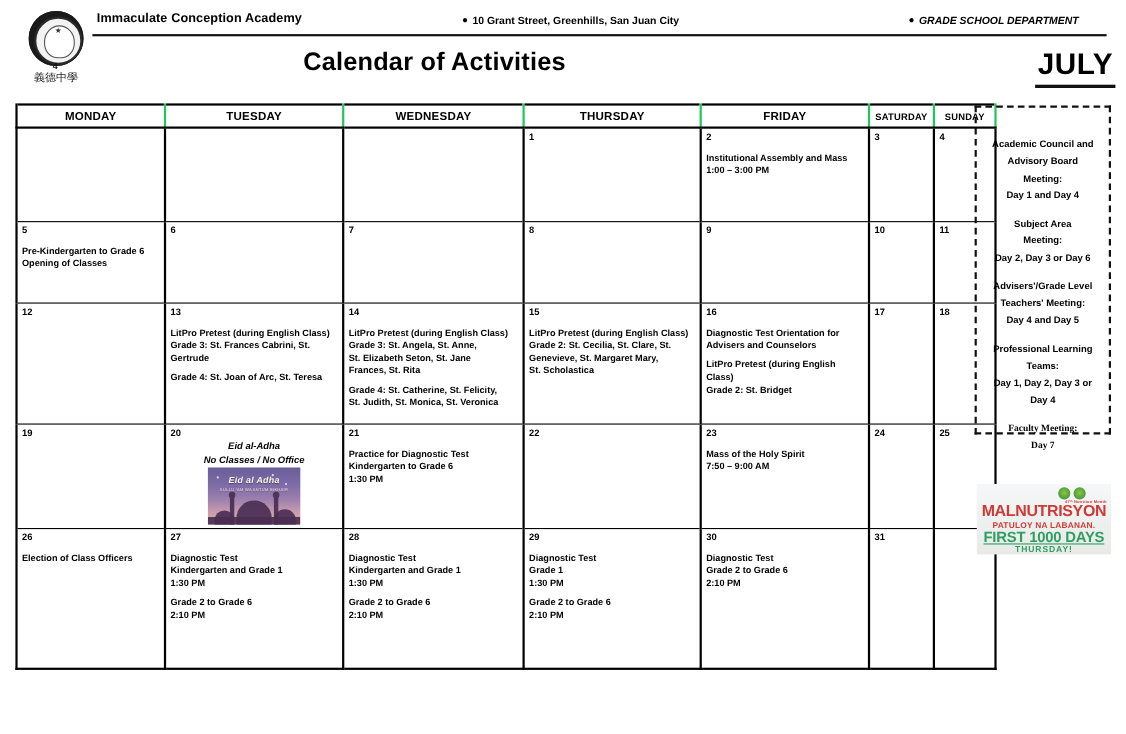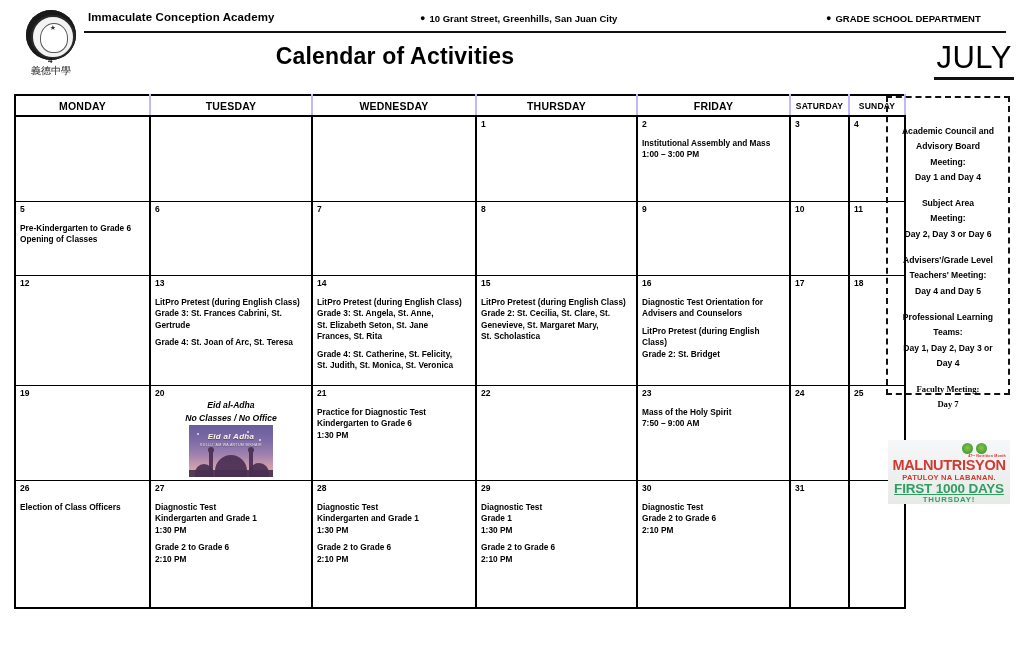--- a/index.html
+++ b/index.html
@@ -97,20 +97,21 @@
     position: absolute;
     left: 420px; top: 13px;
     font-size: 9.5px;
     font-weight: bold;
   }
   .dept {
     position: absolute;
     left: 826px; top: 13px;
     font-size: 9.5px;
     font-weight: bold;
+    font-style: italic;
   }
   .bullet {
     display: inline-block;
     margin-right: 4px;
     font-size: 9px;
     vertical-align: 1px;
   }
 
   .cal-title {
     position: absolute;
@@ -124,22 +125,22 @@
   .cal-sub {
     position: absolute;
     left: 0; top: 65px;
     width: 800px;
     text-align: center;
     font-size: 11px;
   }
   .month {
     position: absolute;
     right: 10px; top: 40px;
-    font-size: 31px;
-    font-weight: normal;
+    font-size: 27px;
+    font-weight: bold;
     letter-spacing: .5px;
     border-bottom: 3px solid #111;
     padding: 0 2px 1px 2px;
     line-height: 36px;
   }
 
   
   #calendar {
     position: absolute;
     left: 14px;
@@ -156,21 +157,21 @@
   }
   #calendar th {
     height: 17px;
     font-size: 10.5px;
     font-weight: bold;
     letter-spacing: .2px;
     text-align: center;
     vertical-align: middle;
     border-bottom: 2px solid #000;
     border-left: 2px solid #000;
-    border-right: 2px solid #c4b5fd;
+    border-right: 2px solid #22c55e;
   }
   #calendar th.narrow { font-size: 8.5px; }
   #calendar td {
     vertical-align: top;
     border-left: 2px solid #000;
     border-right: 2px solid #000;
     border-top: 1px solid #000;
     border-bottom: 1px solid #000;
     padding: 2px 4px 3px 4px;
     position: relative;

